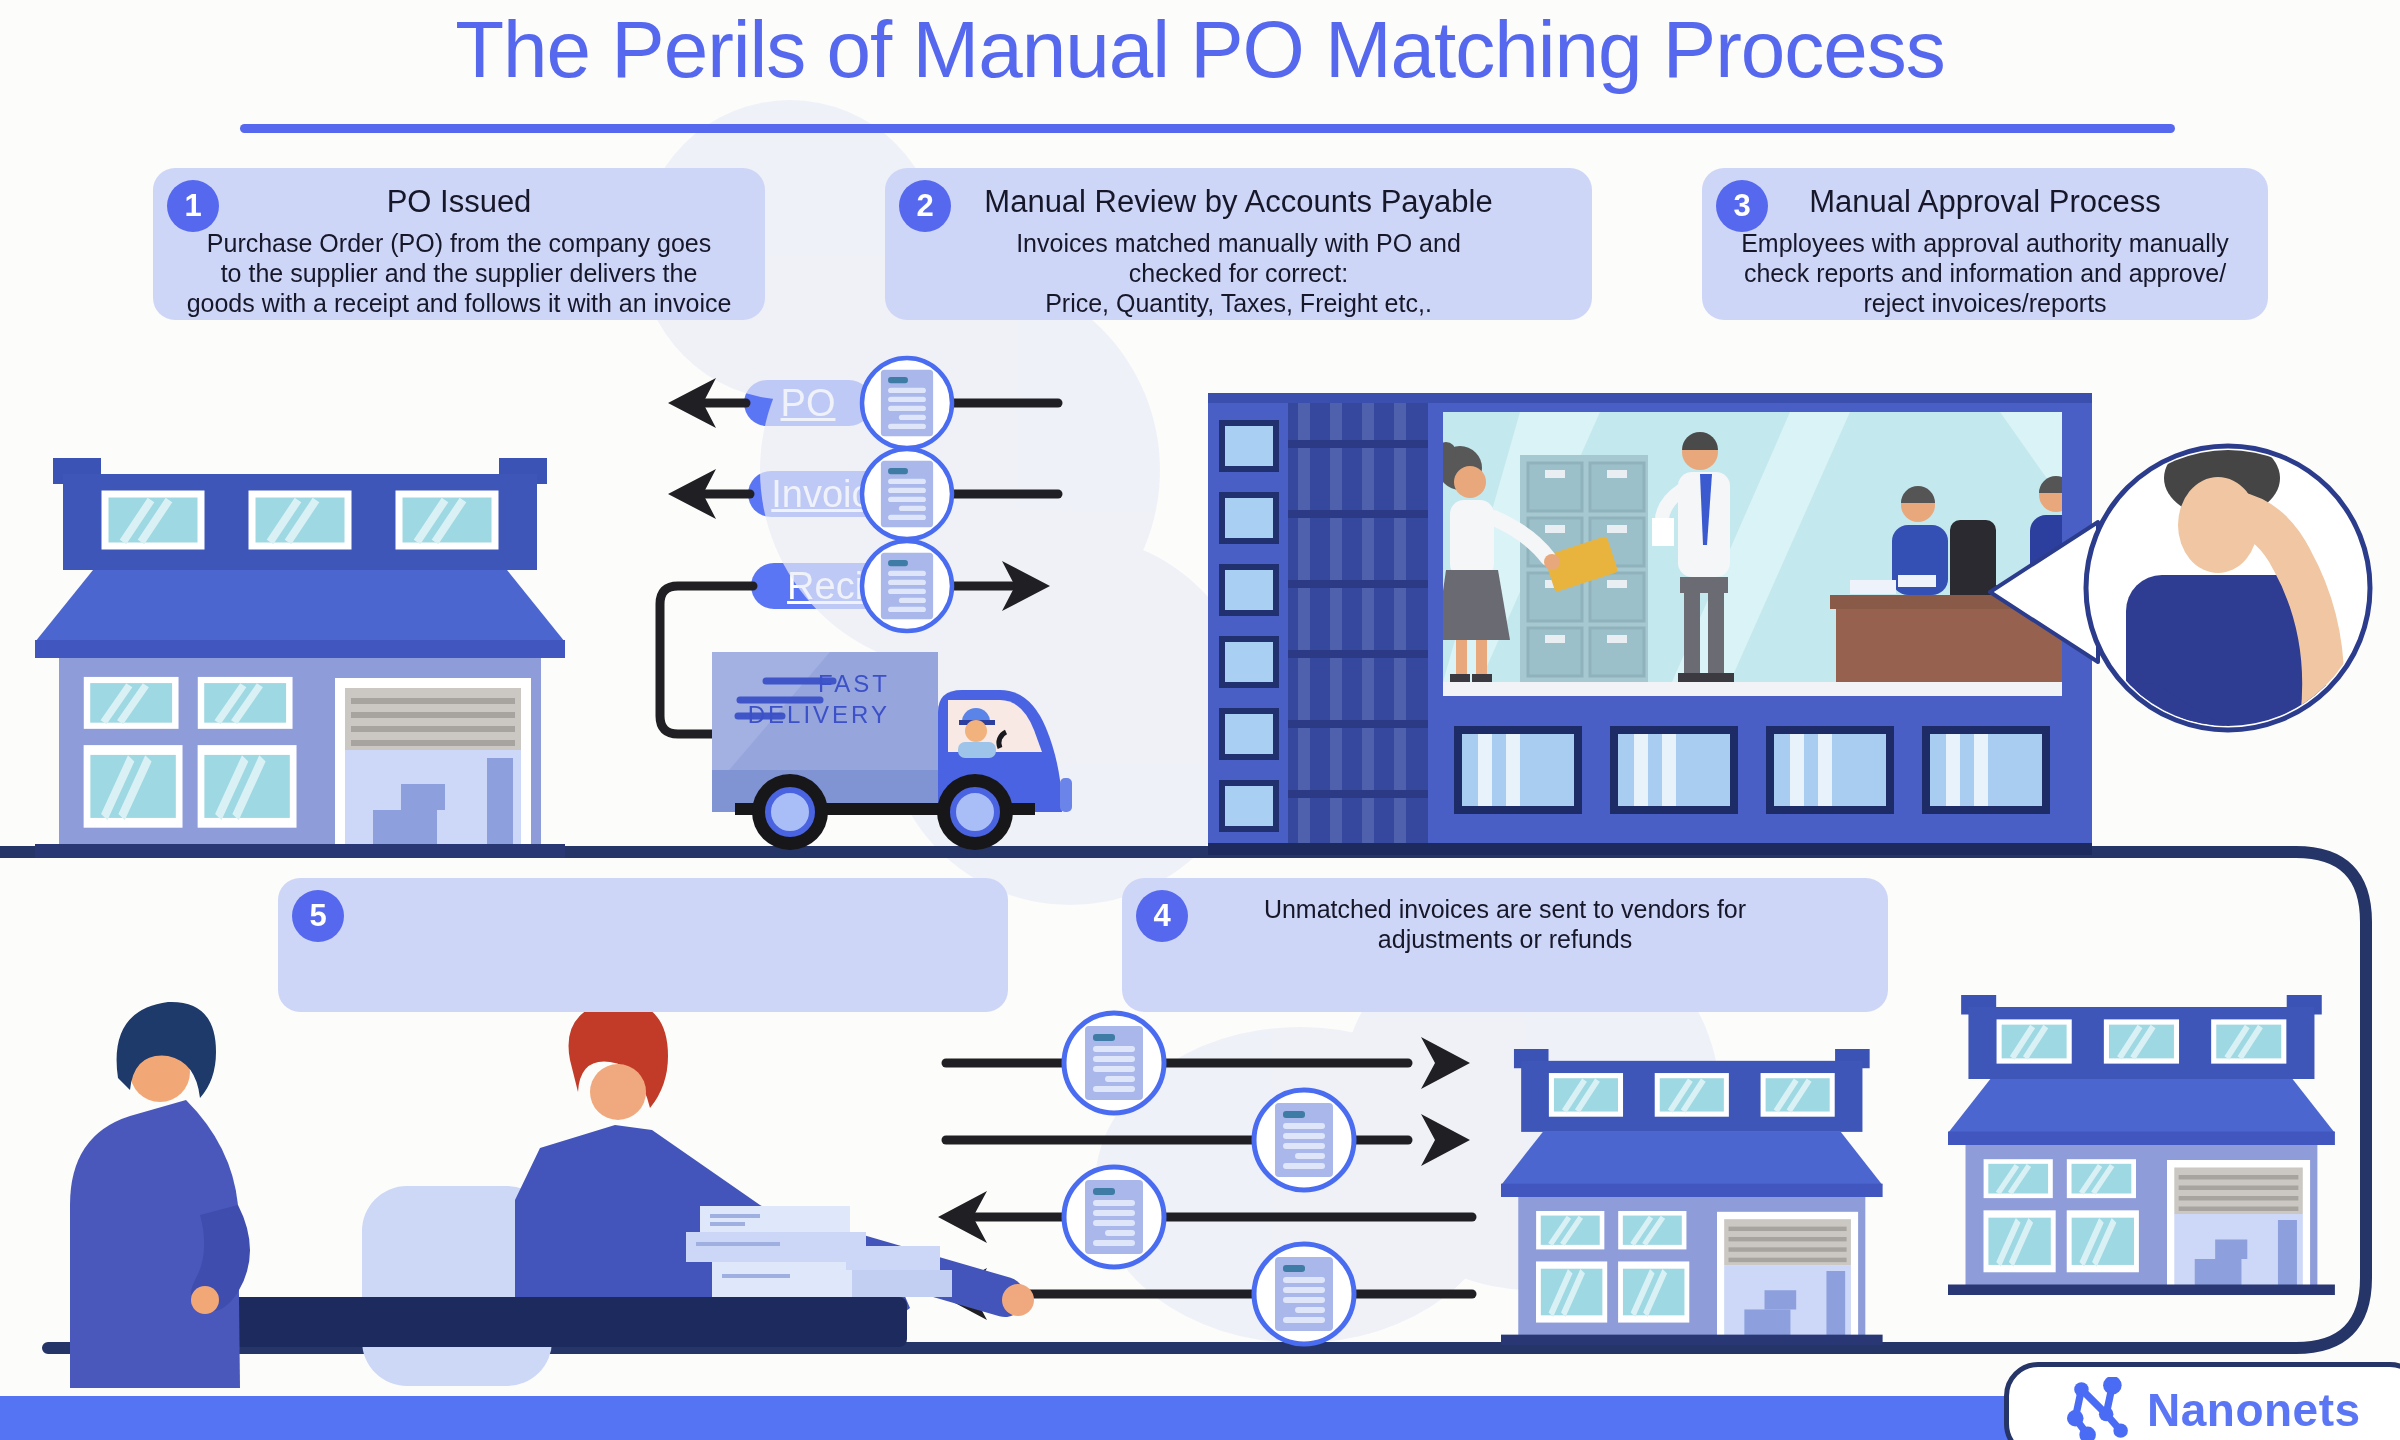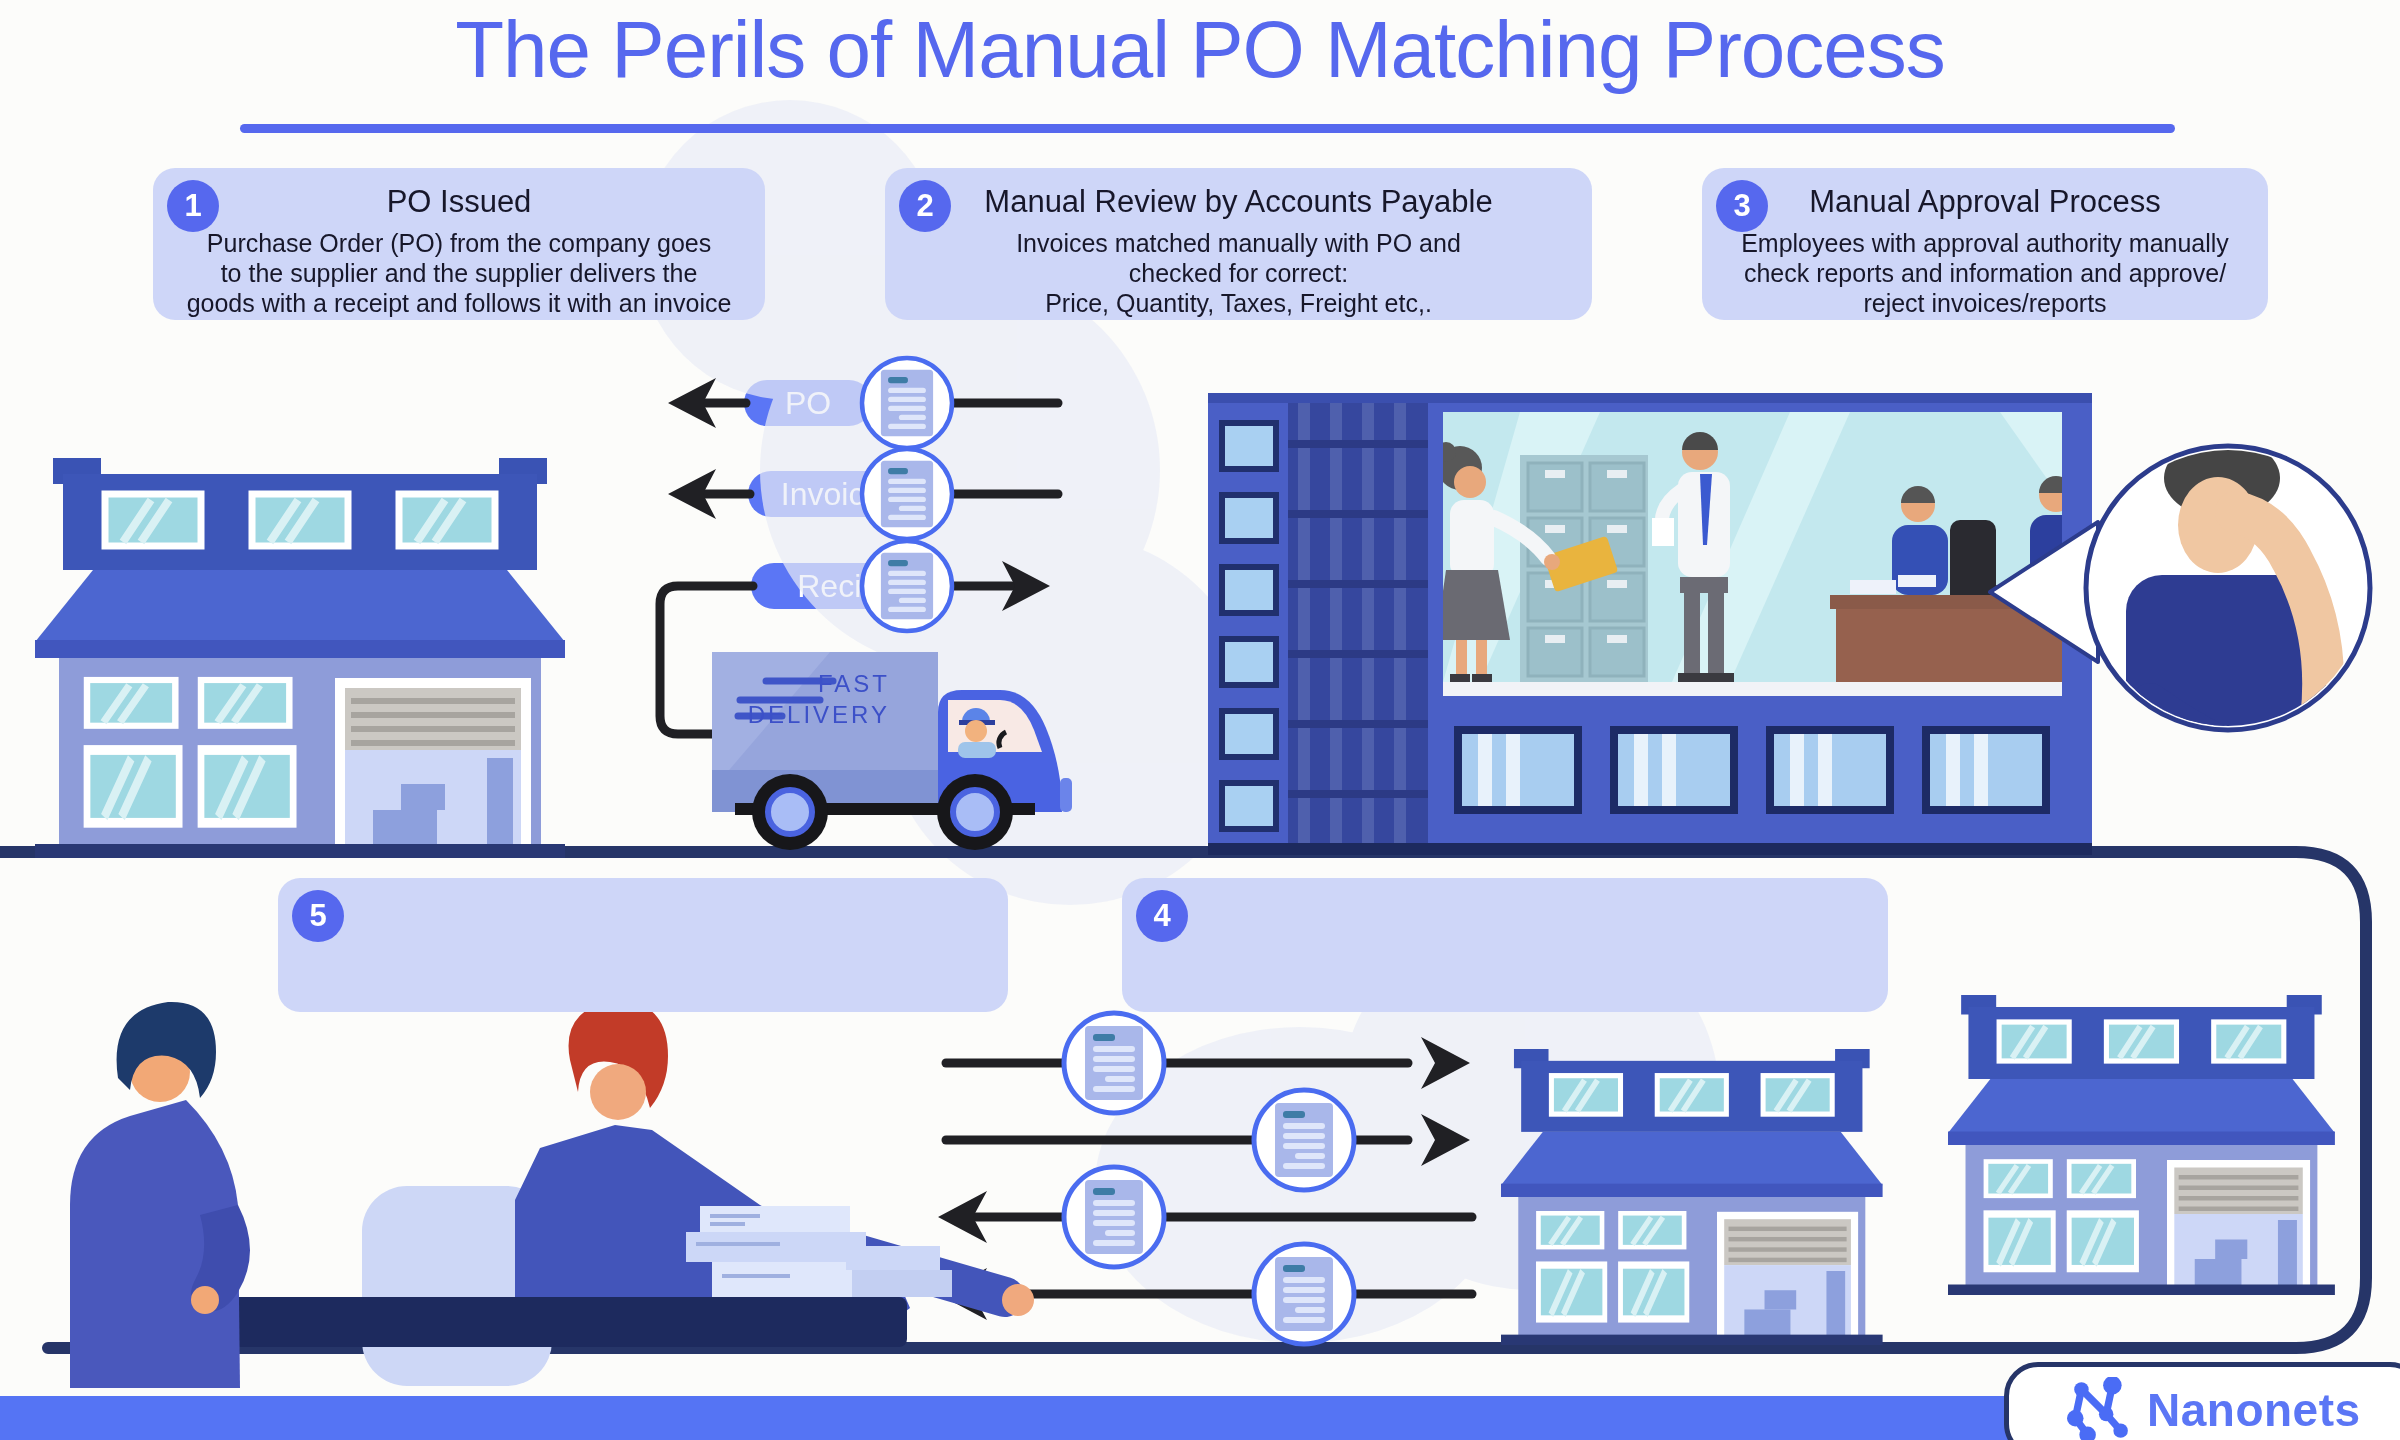--- a/index.html
+++ b/index.html
@@ -27,21 +27,21 @@
   }
   .badge{
     position:absolute;left:14px;top:12px;width:52px;height:52px;border-radius:50%;
     background:var(--accent);color:#fff;font-weight:700;font-size:31px;
     display:flex;align-items:center;justify-content:center;
   }
   .card h2{margin:8px 0 5px;font-size:31px;color:var(--ink);font-weight:400}
   .card p{margin:8px;font-size:25px;line-height:1.2;color:var(--ink);white-space:pre-line}
   .pill{
     position:absolute;background:var(--pill);color:#fff;border-radius:24px;
-    font-size:32px;display:flex;align-items:center;justify-content:center;z-index:1;
+    font-size:38px;display:flex;align-items:center;justify-content:center;z-index:1;text-decoration:underline;
   }
   .truck-text{
     left:690px;top:668px;width:200px;text-align:right;z-index:3;
     color:#3c50c8;font-size:24px;letter-spacing:3px;line-height:1.3;
   }
   .footer-bar{left:0;top:1396px;width:2400px;height:44px;background:var(--footer);z-index:3}
   .brand-box{
     left:2004px;top:1362px;width:420px;height:96px;background:#fff;
     border:5px solid var(--navy);border-radius:34px;z-index:4;
     display:flex;align-items:center;padding-left:58px;box-sizing:border-box;gap:14px;
@@ -400,20 +400,22 @@
 <div class="abs card" style="left:1702px;top:168px;width:566px;height:152px">
   <div class="badge">3</div>
   <h2>Manual Approval Process</h2>
   <p>Employees with approval authority manually
 check reports and information and approve/
 reject invoices/reports</p>
 </div>
 
 <div class="abs card" style="left:1122px;top:878px;width:766px;height:134px">
   <div class="badge">4</div>
+  <p>Unmatched invoices are sent to vendors for
+adjustments or refunds</p>
 </div>
 
 <div class="abs card" style="left:278px;top:878px;width:730px;height:134px">
   <div class="badge">5</div>
 </div>
 
 <div class="pill" style="left:744px;top:380px;width:128px;height:46px">PO</div>
 <div class="pill" style="left:748px;top:471px;width:167px;height:46px">Invoice</div>
 <div class="pill" style="left:751px;top:563px;width:201px;height:46px">Reciept</div>
 

